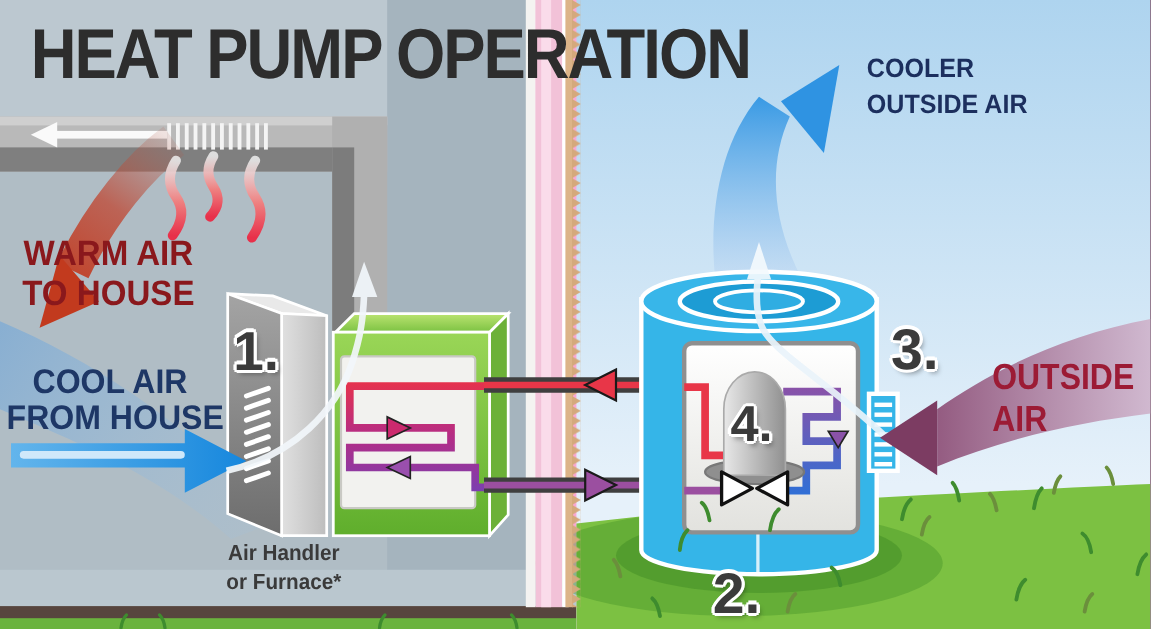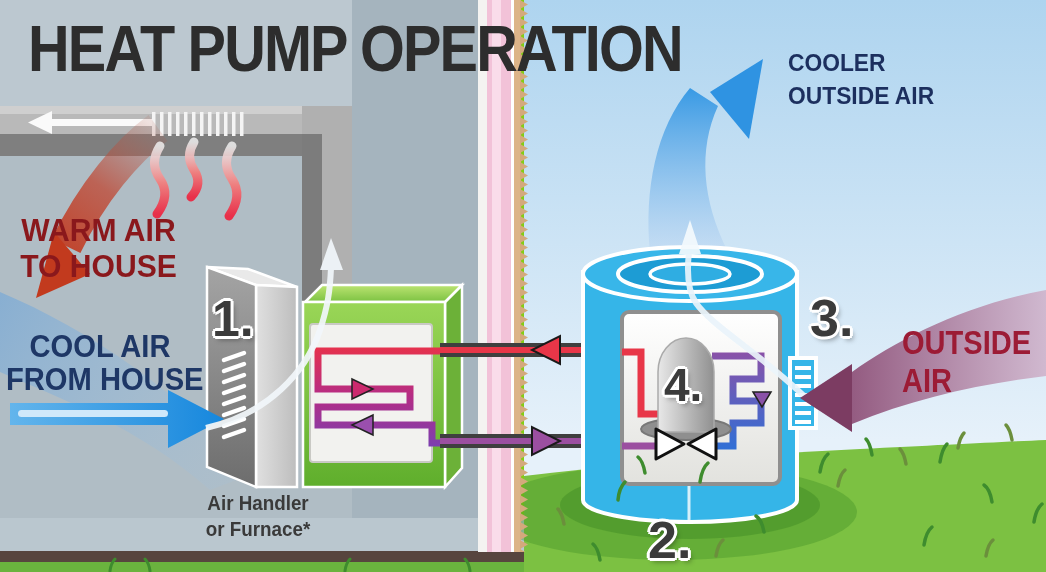--- a/index.html
+++ b/index.html
@@ -1,17 +1,17 @@
 <!DOCTYPE html>
 <html><head>
 <meta charset="utf-8">
 <style>
   html,body{margin:0;padding:0;background:#222;}
   .stage{position:relative;width:1046px;height:572px;overflow:hidden;
-         font-family:"Liberation Sans",sans-serif;background:#84cc16;}
+         font-family:"Liberation Sans",sans-serif;background:#f9a8d4;}
   .stage svg{position:absolute;left:0;top:0;}
   .lbl{position:absolute;font-weight:bold;line-height:1.12;white-space:nowrap;}
   .title{left:28px;top:14px;font-size:64px;letter-spacing:-2px;color:#2d2d2d;
          transform:scaleX(.9);transform-origin:left top;}
   .warm{left:6px;top:212px;width:185px;text-align:center;font-size:32px;line-height:36px;
         color:#8a181c;transform:scaleX(.94);transform-origin:center top;}
   .cool{left:0px;top:330px;width:200px;text-align:center;font-size:31px;line-height:33px;
         color:#1e3766;transform:scaleX(.94);transform-origin:center top;}
   .cooler{left:788px;top:46px;font-size:24px;line-height:33px;color:#1c2f5e;
           transform:scaleX(.95);transform-origin:left top;}

